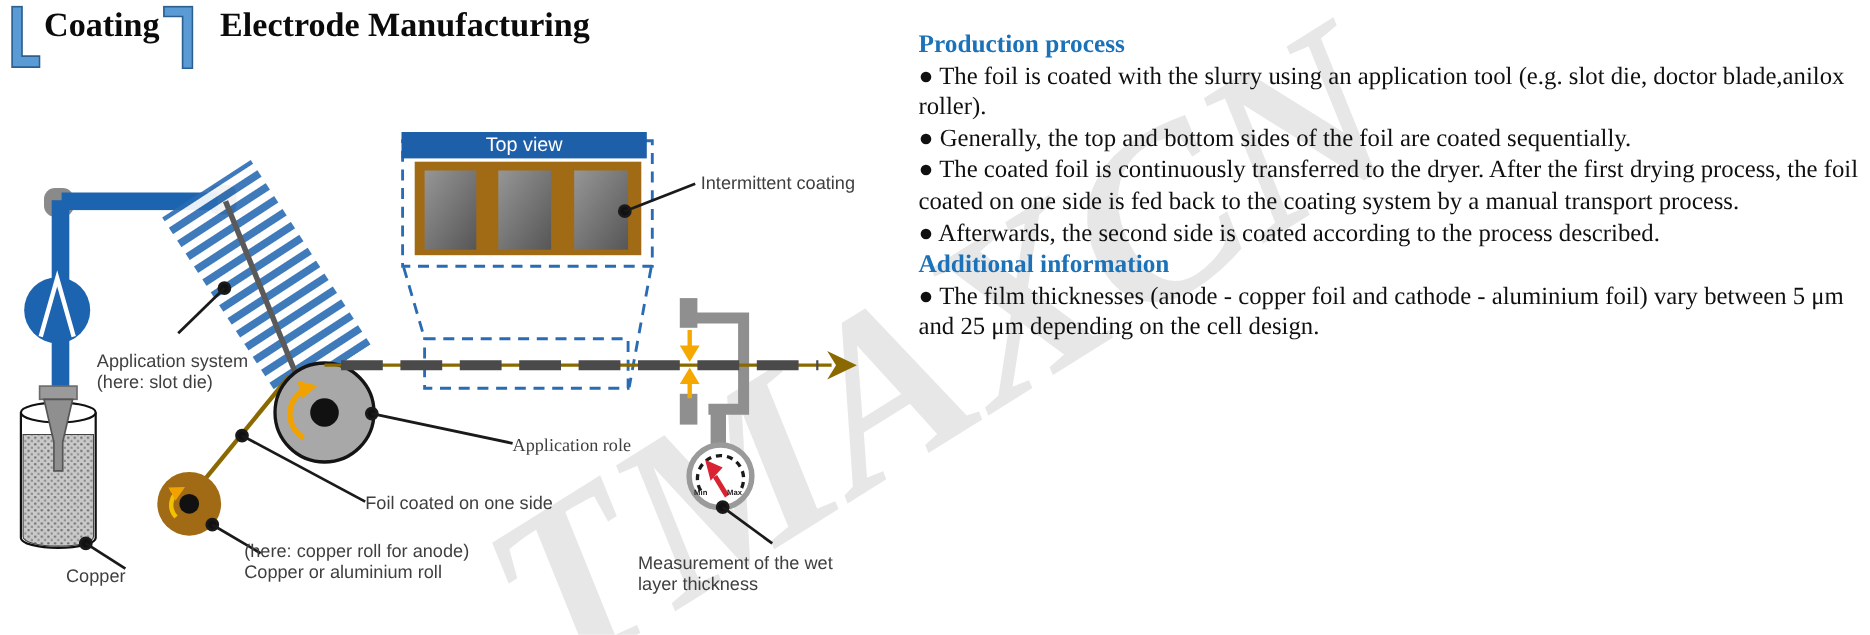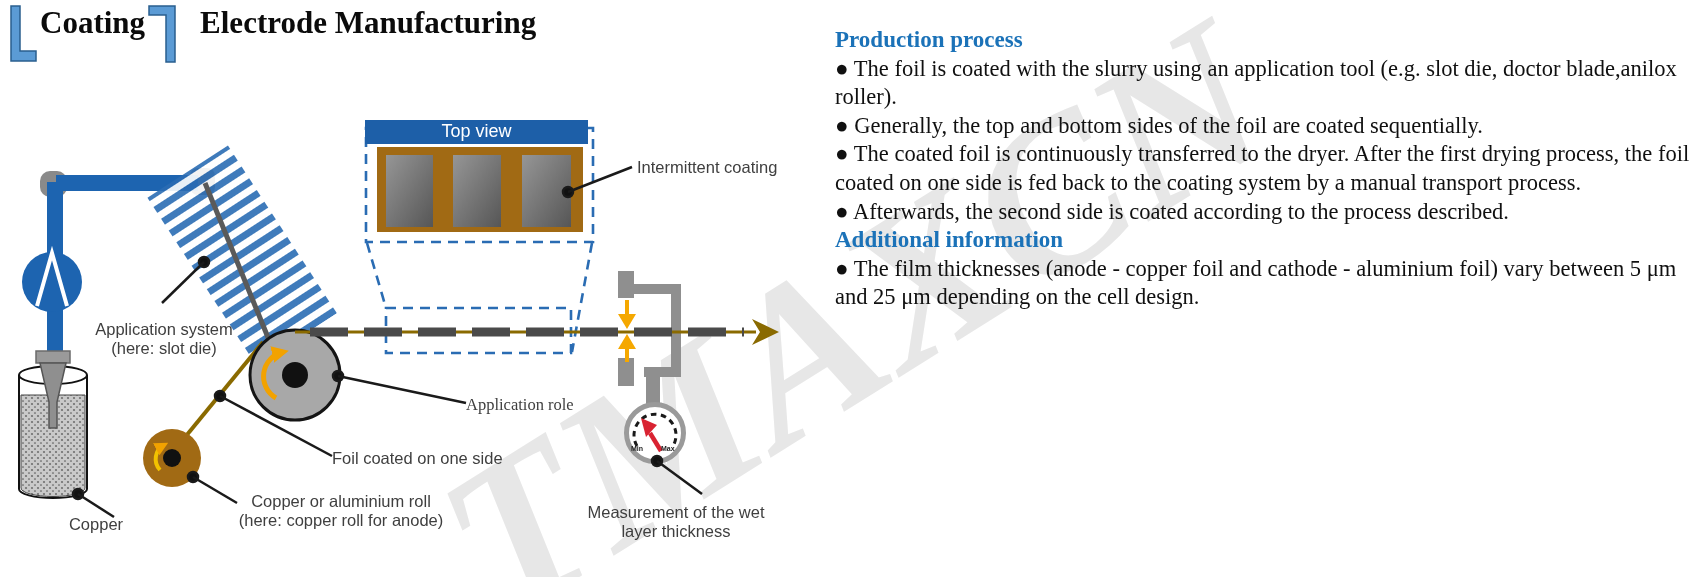--- a/index.html
+++ b/index.html
@@ -21,21 +21,21 @@
   #title svg{display:block;}
 
   
   #info{position:absolute;left:835px;top:26px;width:858px;z-index:2;
     font-family:"Liberation Serif",serif;font-size:22.5px;line-height:28.6px;color:#101010;}
   #info .heading{color:#1b72b8;font-weight:bold;font-size:23px;}
   #info p{margin:0;}
 
   
   .dlabel{position:absolute;z-index:2;color:#3f3f3f;font-size:16.5px;line-height:18.5px;white-space:nowrap;}
-  .center{text-align:center;}
+  .center{}
   #lbl-topview{left:365px;top:122px;width:223px;text-align:center;color:#ffffff;font-size:18px;z-index:2;}
   #lbl-intermittent{left:637px;top:158px;}
   #lbl-appsystem{left:88px;top:320px;width:152px;white-space:normal;}
   #lbl-approle{left:466px;top:396px;font-family:Liberation Serif, serif;}
   #lbl-foil{left:332px;top:449px;}
   #lbl-copper{left:222px;top:492px;width:238px;white-space:normal;}
   #lbl-storage{left:60px;top:515px;width:72px;}
   #lbl-measure{left:580px;top:503px;width:192px;white-space:normal;}
   .gauge-mini{position:absolute;z-index:2;font-size:7px;font-weight:bold;color:#222;}
   #lbl-min{left:631px;top:445px;}
@@ -179,22 +179,22 @@
 
 <div class="dlabel" id="lbl-topview">Top view</div>
 <div class="dlabel" id="lbl-intermittent">Intermittent coating</div>
 <div class="dlabel center" id="lbl-appsystem">
   <div>Application system</div>
   <div>(here: slot die)</div>
 </div>
 <div class="dlabel" id="lbl-approle">Application role</div>
 <div class="dlabel" id="lbl-foil">Foil coated on one side</div>
 <div class="dlabel center" id="lbl-copper">
+  <div>(here: copper roll for anode)</div>
   <div>Copper or aluminium roll</div>
-  <div>(here: copper roll for anode)</div>
 </div>
 <div class="dlabel center" id="lbl-storage">Copper</div>
 <div class="dlabel center" id="lbl-measure">
   <div>Measurement of the wet</div>
   <div>layer thickness</div>
 </div>
 <div class="gauge-mini" id="lbl-min">Min</div>
 <div class="gauge-mini" id="lbl-max">Max</div>
 
 <div id="info">

